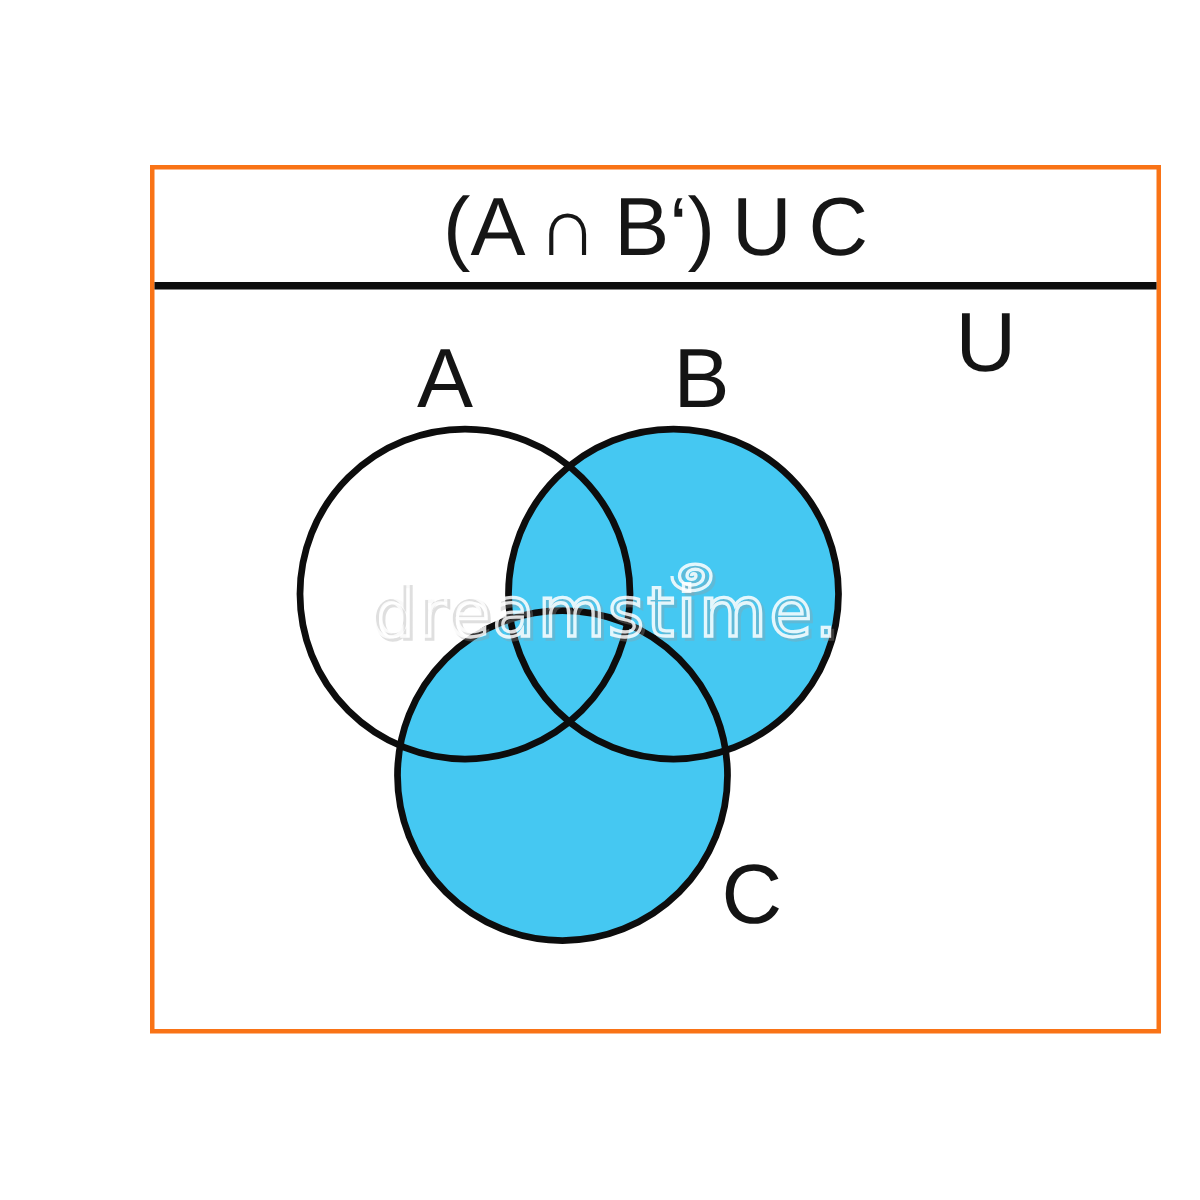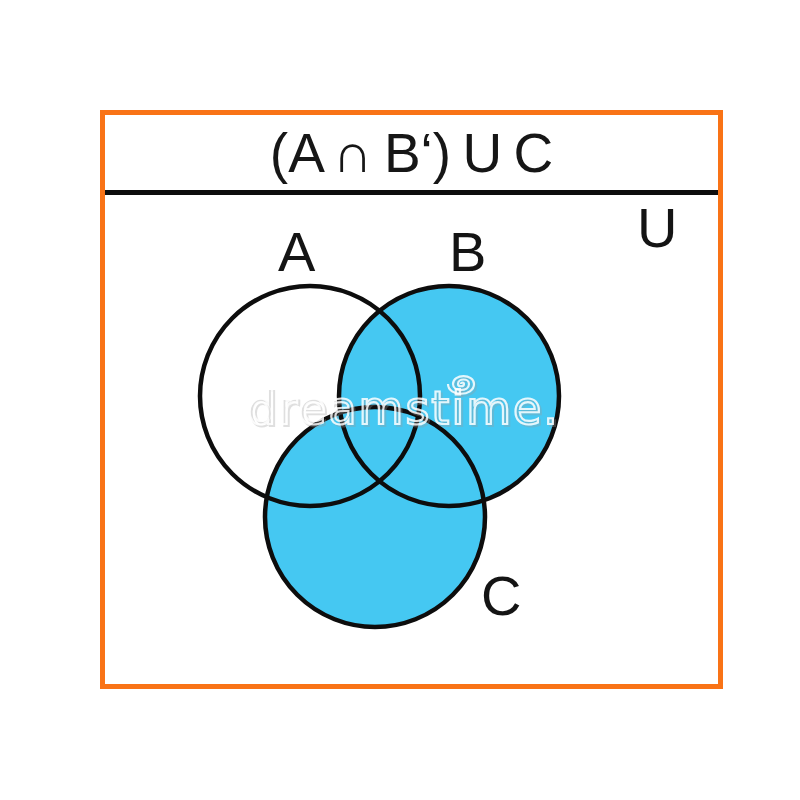--- a/index.html
+++ b/index.html
@@ -14,23 +14,23 @@
   .stage {
     position: relative;
     width: 800px;
     height: 800px;
     background: #ffffff;
   }
   .frame {
     position: absolute;
     left: 100px;
     top: 110px;
-    width: 623px;
+    width: 674px;
     height: 579px;
-    border: 5px solid #f97316;
+    border: 3px solid #f97316;
     box-sizing: border-box;
     background: transparent;
   }
   .titlebar {
     position: absolute;
     left: 0;
     top: 0;
     width: 100%;
     height: 80px;
     border-bottom: 5px solid #0d0d0d;

